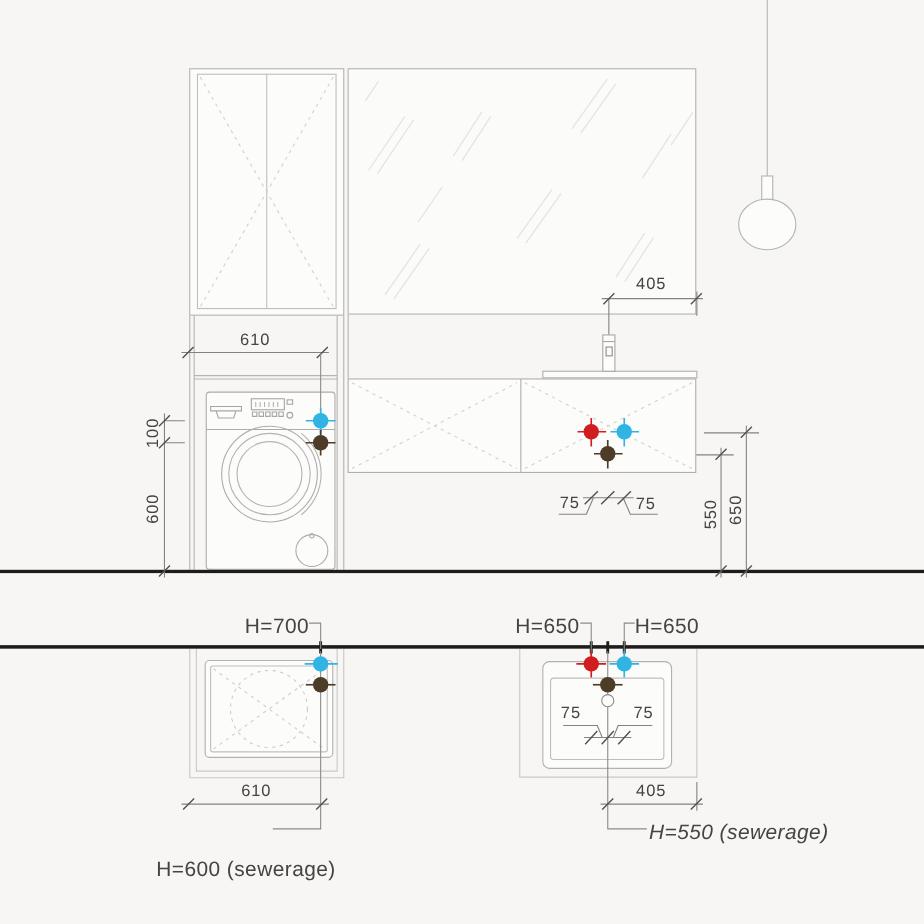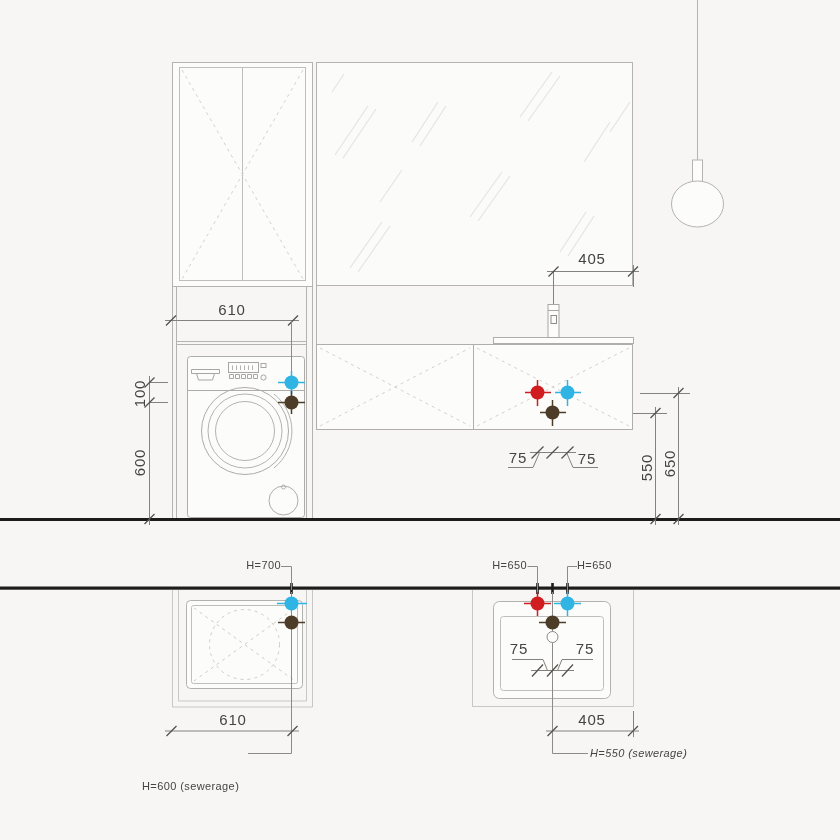--- a/index.html
+++ b/index.html
@@ -1,20 +1,20 @@
 <!DOCTYPE html>
 <html><head>
 <meta charset="utf-8">
 <style>
   html,body{margin:0;padding:0;background:#f7f6f4;}
   .page{position:relative;width:840px;height:840px;background:#f7f6f4;overflow:hidden;
         font-family:"Liberation Sans",sans-serif;}
   svg{position:absolute;left:0;top:0;}
   .lbl{position:absolute;color:#454440;font-size:15px;letter-spacing:.8px;white-space:nowrap;}
-  .lbl.small{font-size:11px;letter-spacing:.4px;}
+  .lbl.small{font-size:19px;letter-spacing:.4px;}
   .lbl.c{text-align:center;}
   .lbl.r{text-align:right;}
   .rot{transform:rotate(-90deg);transform-origin:center center;}
 </style>
 </head>
 <body>
 
 <div class="page">
 
 <svg width="840" height="840" viewBox="0 0 840 840">

